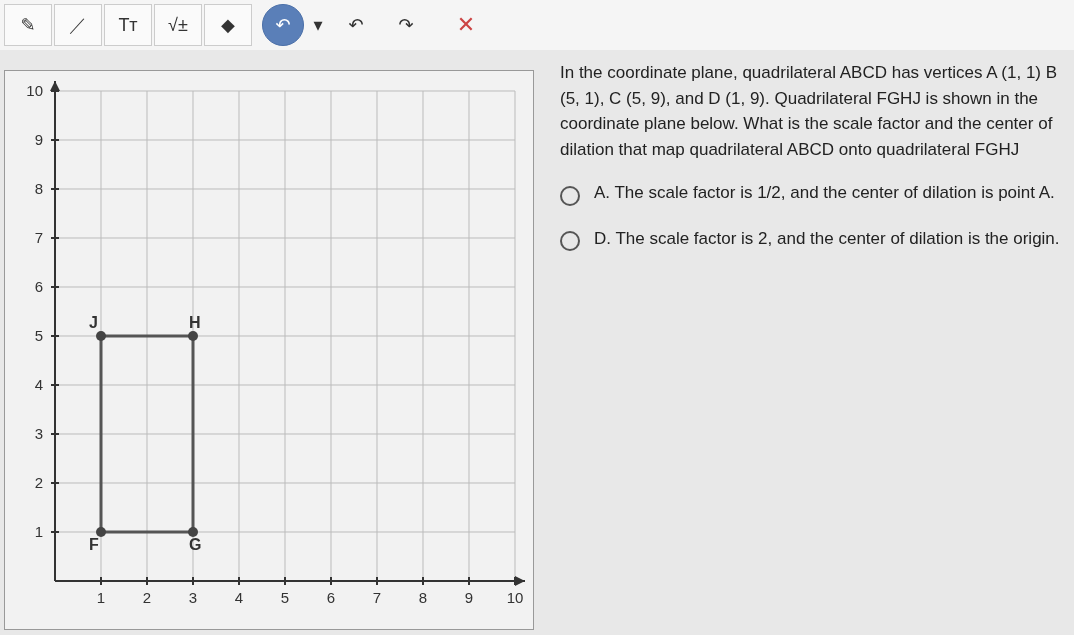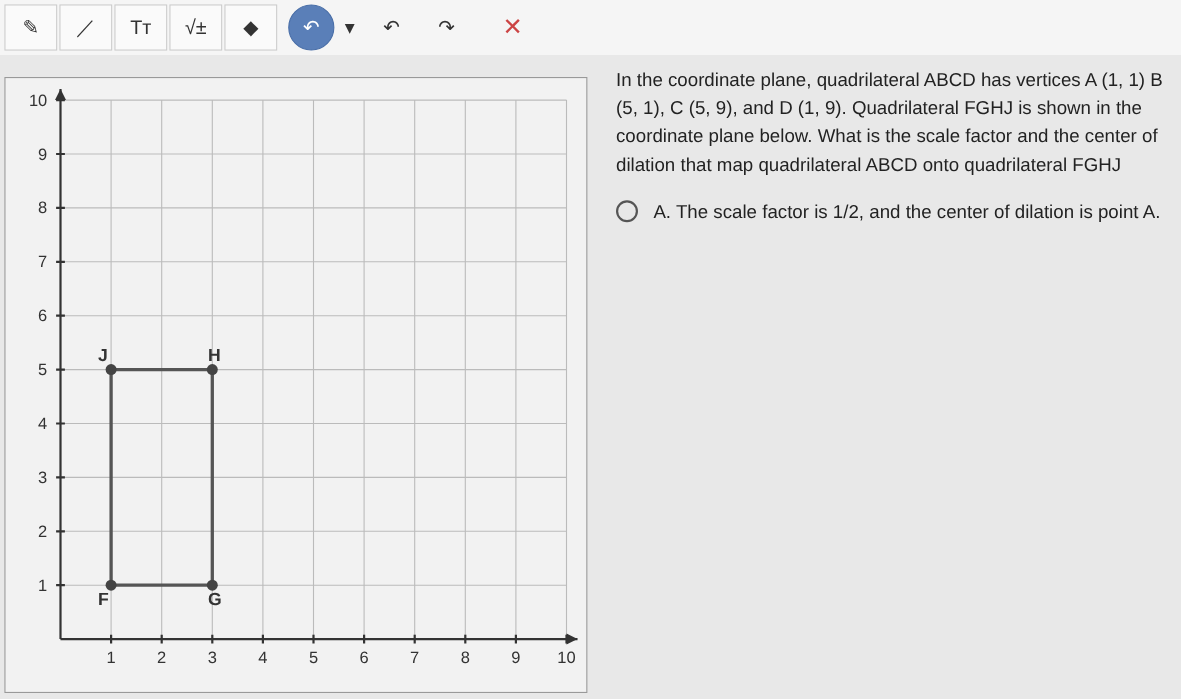--- a/index.html
+++ b/index.html
@@ -64,21 +64,21 @@
       padding: 0 6px 0 20px;
       font-size: 17px;
       color: #222;
       line-height: 1.5;
     }
     .question-text {
       margin-bottom: 18px;
     }
     .option {
       display: flex;
-      align-items: flex-start;
+      align-items: flex-end;
       margin-bottom: 20px;
       cursor: pointer;
     }
     .radio {
       width: 20px;
       height: 20px;
       border: 2px solid #555;
       border-radius: 50%;
       margin-right: 14px;
       margin-top: 2px;
@@ -210,14 +210,18 @@
         <circle cx="96" cy="265" r="5" class="vertex"></circle>
         <text x="84" y="257" class="point-label">J</text>
       </svg>
   </div>
   <div class="question-area">
     <div class="question-text">In the coordinate plane, quadrilateral ABCD has vertices A (1, 1) B (5, 1), C (5, 9), and D (1, 9). Quadrilateral FGHJ is shown in the coordinate plane below. What is the scale factor and the center of dilation that map quadrilateral ABCD onto quadrilateral FGHJ</div>
     <div class="option">
       <div class="radio"></div>
       <div class="option-text">A. The scale factor is 1/2, and the center of dilation is point A.</div>
     </div>
+    <div class="option">
+      <div class="radio"></div>
+      <div class="option-text">D. The scale factor is 2, and the center of dilation is the origin.</div>
+    </div>
   </div>
 </div>
 
 </body></html>

